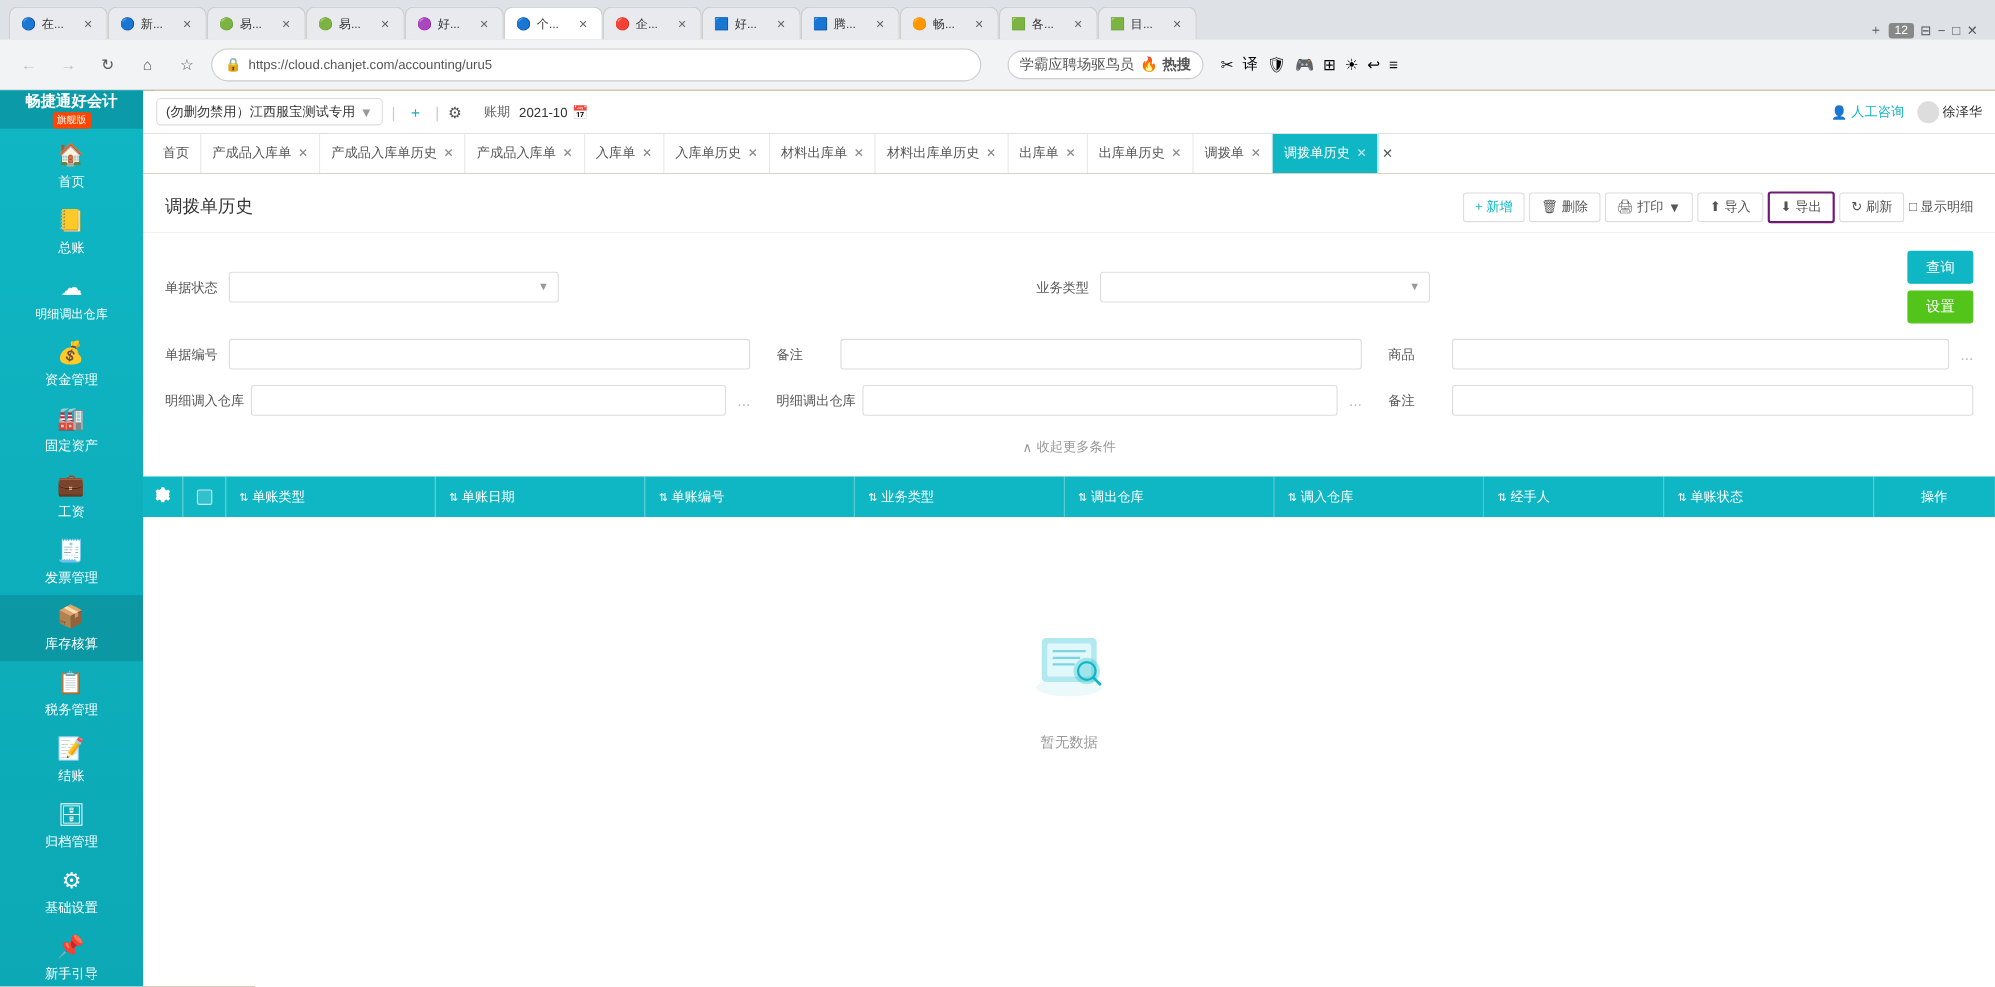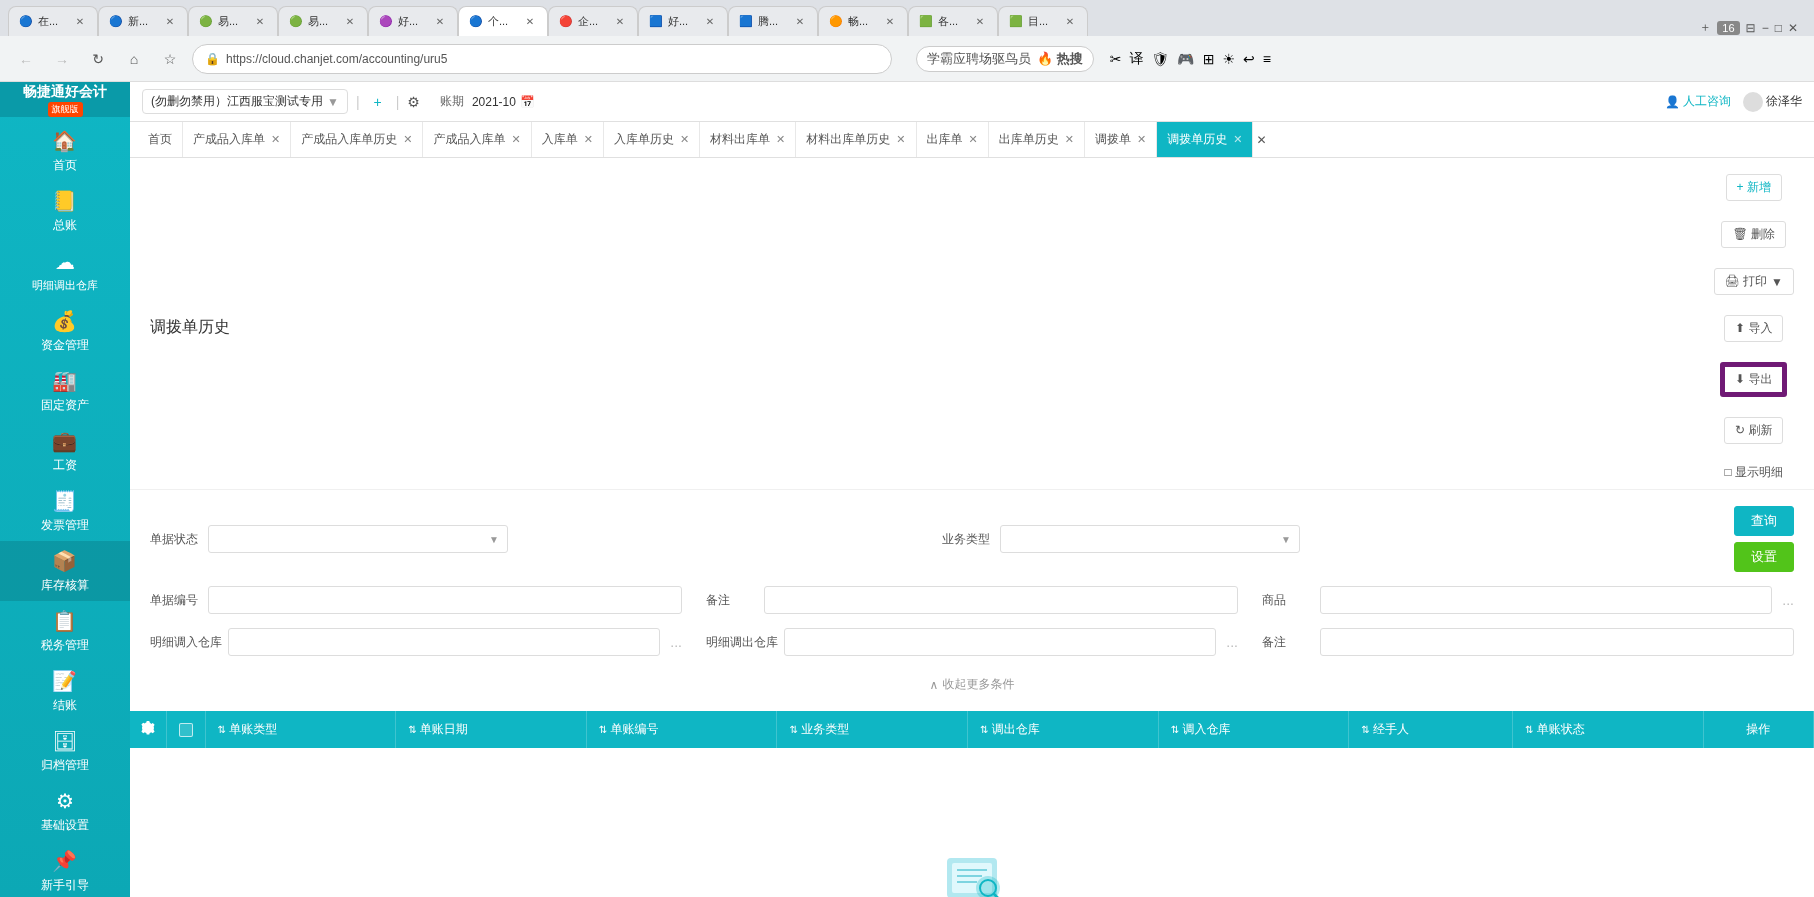--- a/index.html
+++ b/index.html
@@ -60,27 +60,27 @@
     .page-tab.active { color: #fff; background: #0fb6c4; }
     .page-tab .tab-x { font-size: 11px; color: #888; margin-left: 2px; }
     .page-tab.active .tab-x { color: rgba(255,255,255,0.7); }
 
     
     .page-content { flex: 1; background: #fff; overflow: auto; padding: 0; }
 
     
     .page-header { padding: 16px 20px 8px; display: flex; align-items: center; justify-content: space-between; border-bottom: 1px solid #f0f0f0; }
     .page-title { font-size: 16px; color: #333; font-weight: 500; }
-    .page-actions { display: flex; align-items: center; gap: 20px; flex-direction: column; }
+    .page-actions { display: flex; align-items: center; gap: 4px; }
     .action-btn { display: flex; align-items: center; gap: 4px; padding: 4px 10px; border-radius: 3px; cursor: pointer; font-size: 12px; border: none; outline: none; }
     .btn-new { background: #fff; color: #0fb6c4; border: 1px solid #ddd; }
     .btn-delete { background: #fff; color: #555; border: 1px solid #ddd; }
     .btn-print { background: #fff; color: #555; border: 1px solid #ddd; }
     .btn-import { background: #fff; color: #555; border: 1px solid #ddd; }
-    .btn-export { background: #fff; color: #555; border: 5px solid #701a75; }
+    .btn-export { background: #fff; color: #555; border: 2px solid #701a75; }
     .btn-refresh { background: #fff; color: #555; border: 1px solid #ddd; }
     .btn-display { display: flex; align-items: center; gap: 3px; color: #555; background: #fff; border: none; font-size: 12px; cursor: pointer; }
     .btn-query { background: #0fb6c4; color: #fff; border: 1px solid #0fb6c4; padding: 5px 16px; border-radius: 3px; cursor: pointer; font-size: 13px; }
     .btn-settings { background: #52c41a; color: #fff; border: 1px solid #52c41a; padding: 5px 16px; border-radius: 3px; cursor: pointer; font-size: 13px; }
 
     
     .filter-area { padding: 16px 20px 8px; background: #fff; }
     .filter-row { display: flex; align-items: center; gap: 24px; margin-bottom: 14px; }
     .filter-item { display: flex; align-items: center; gap: 6px; flex: 1; }
     .filter-label { color: #555; font-size: 12px; white-space: nowrap; min-width: 52px; }
@@ -179,21 +179,21 @@
       <span style="font-size:11px">各...</span>
       <span class="tab-close">✕</span>
     </div>
     <div class="browser-tab">
       <span class="tab-favicon">🟩</span>
       <span style="font-size:11px">目...</span>
       <span class="tab-close">✕</span>
     </div>
     <div class="tab-actions">
       <span>＋</span>
-      <span style="background:#888;color:#fff;border-radius:3px;padding:1px 5px;font-size:11px;">16</span>
+      <span style="background:#888;color:#fff;border-radius:3px;padding:1px 5px;font-size:11px;">12</span>
       <span>⊟</span>
       <span>−</span>
       <span>□</span>
       <span>✕</span>
     </div>
   </div>
 
   <div class="address-bar">
     <div class="nav-btn disabled">←</div>
     <div class="nav-btn disabled">→</div>

